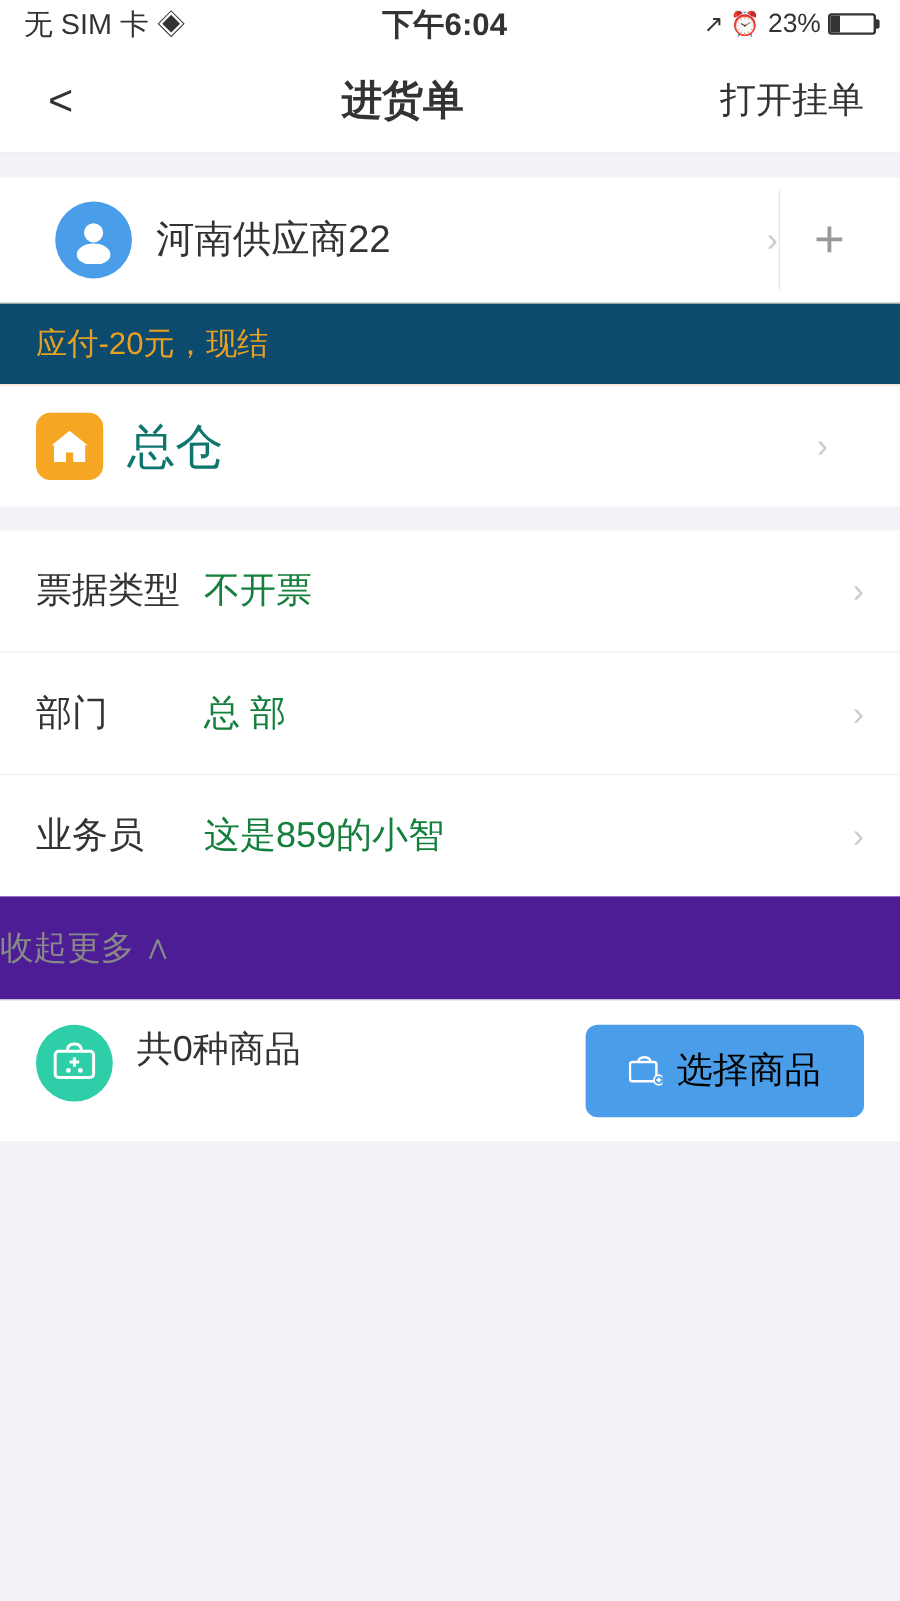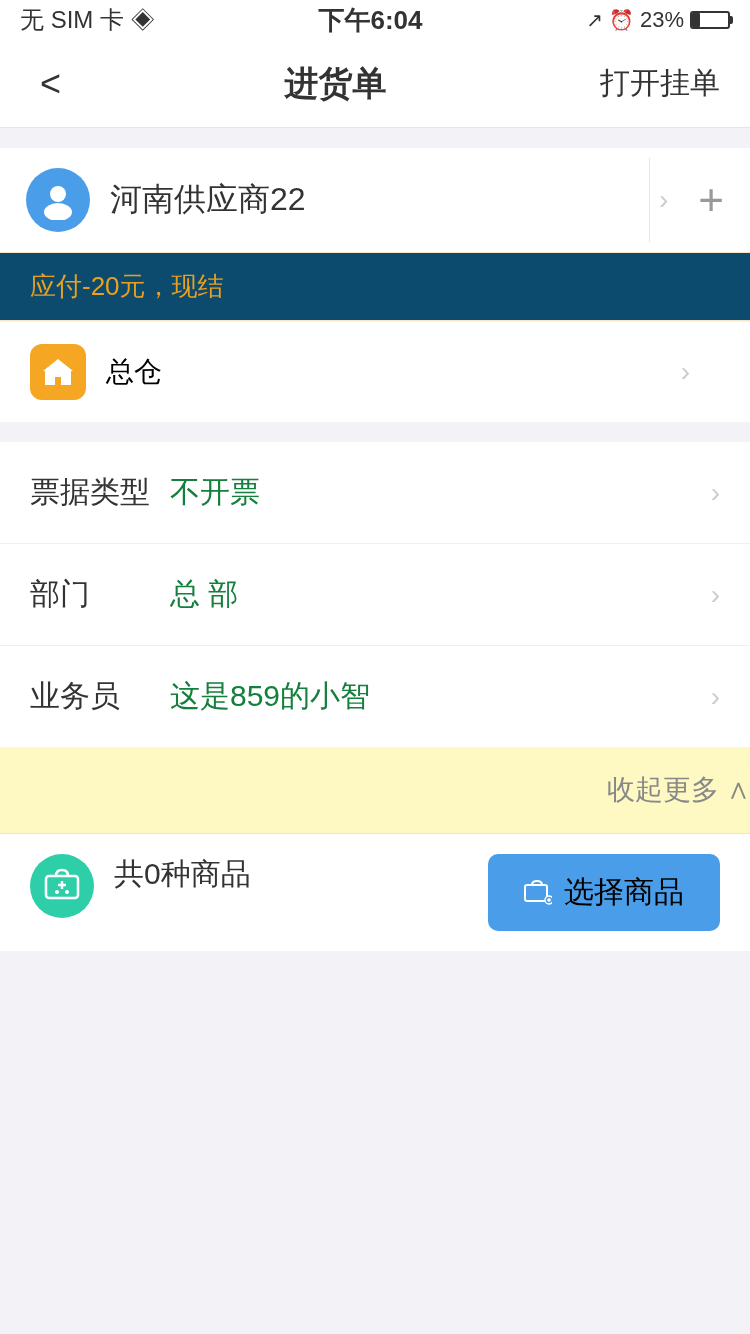--- a/index.html
+++ b/index.html
@@ -92,21 +92,21 @@
     .card {
       background: #fff;
       margin-bottom: 0;
     }
 
     
     .supplier-row {
       background: #fff;
       display: flex;
       align-items: center;
-      padding: 20px 26px;
+      padding: 20px 46px;
       position: relative;
     }
     .supplier-avatar {
       width: 64px;
       height: 64px;
       border-radius: 50%;
       background: #4a9de8;
       display: flex;
       align-items: center;
       justify-content: center;
@@ -166,22 +166,22 @@
       background: #f5a623;
       display: flex;
       align-items: center;
       justify-content: center;
       margin-right: 20px;
       flex-shrink: 0;
     }
     .warehouse-icon svg { width: 34px; height: 34px; }
     .warehouse-name {
       flex: 1;
-      font-size: 28px;
-      color: #000000;
+      font-size: 40px;
+      color: #0f766e;
     }
 
     
     .form-section {
       background: #fff;
       margin-top: 20px;
     }
     .form-row {
       display: flex;
       align-items: center;
@@ -209,24 +209,24 @@
       padding-left: 20px;
     }
     .form-chevron {
       color: #ccc;
       font-size: 28px;
       margin-left: 10px;
     }
 
     
     .collapse-toggle {
-      background: #fef9c3;
-      display: flex;
-      align-items: center;
-      justify-content: flex-end;
+      background: #4c1d95;
+      display: flex;
+      align-items: center;
+      justify-content: flex-start;
       padding: 24px 0;
       cursor: pointer;
       color: #888;
       font-size: 28px;
       gap: 8px;
     }
 
     
     .bottom-bar {
       background: #fff;

